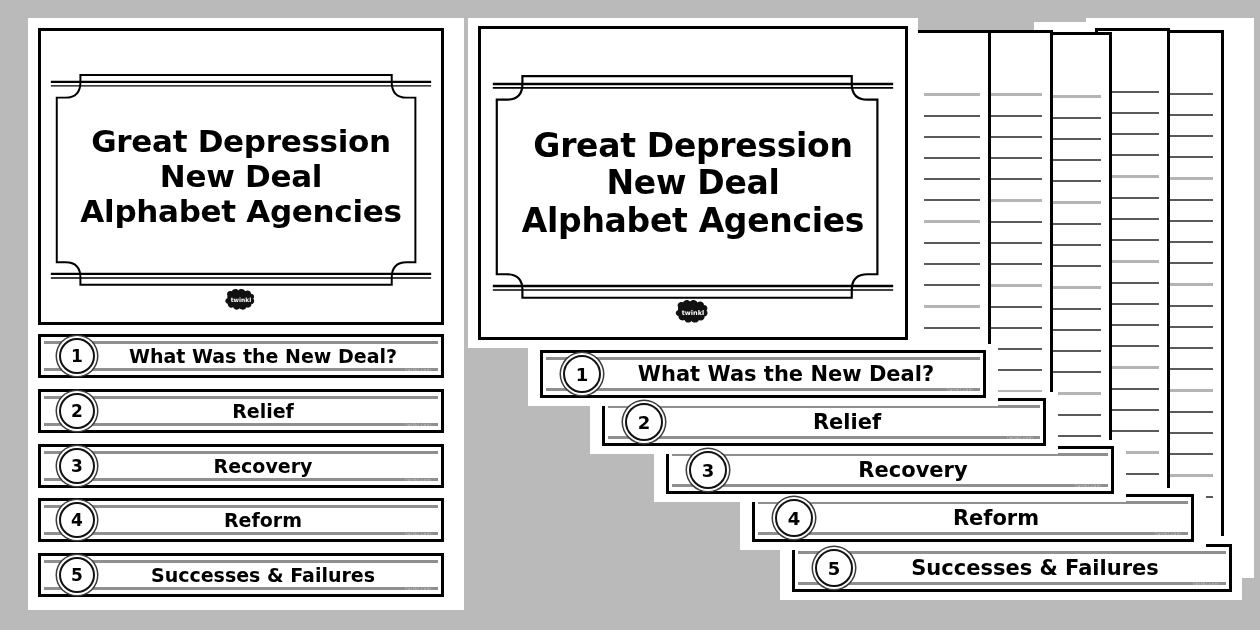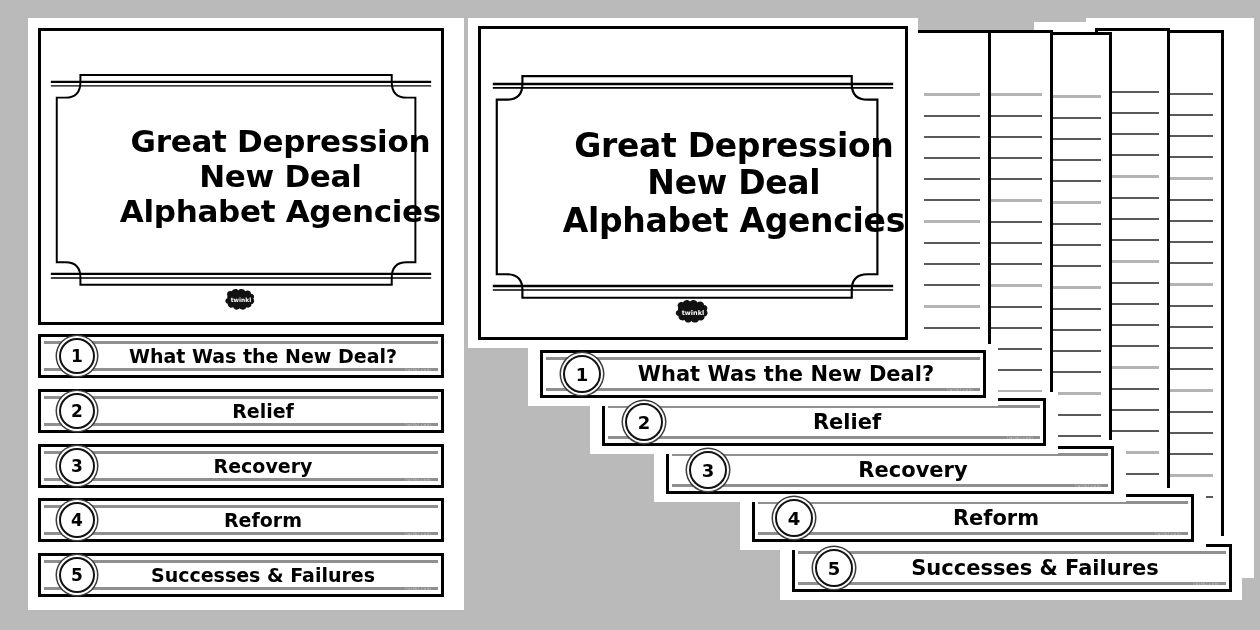--- a/index.html
+++ b/index.html
@@ -14,21 +14,21 @@
 
   
   .title-card{
     position:absolute;
     background:#fff;
     border:3px solid #000;
     box-sizing:border-box;
   }
   .title-inner{
     position:absolute;inset:0;
-    display:flex;align-items:flex-end;justify-content:center;
+    display:flex;align-items:center;justify-content:center;
     flex-direction:column;
   }
   .frame-svg{position:absolute;inset:0;width:100%;height:100%;}
   .title-text{
     position:relative;z-index:3;
     text-align:center;
     font-weight:bold;
     color:#000;
     line-height:1.14;
     letter-spacing:-0.3px;

